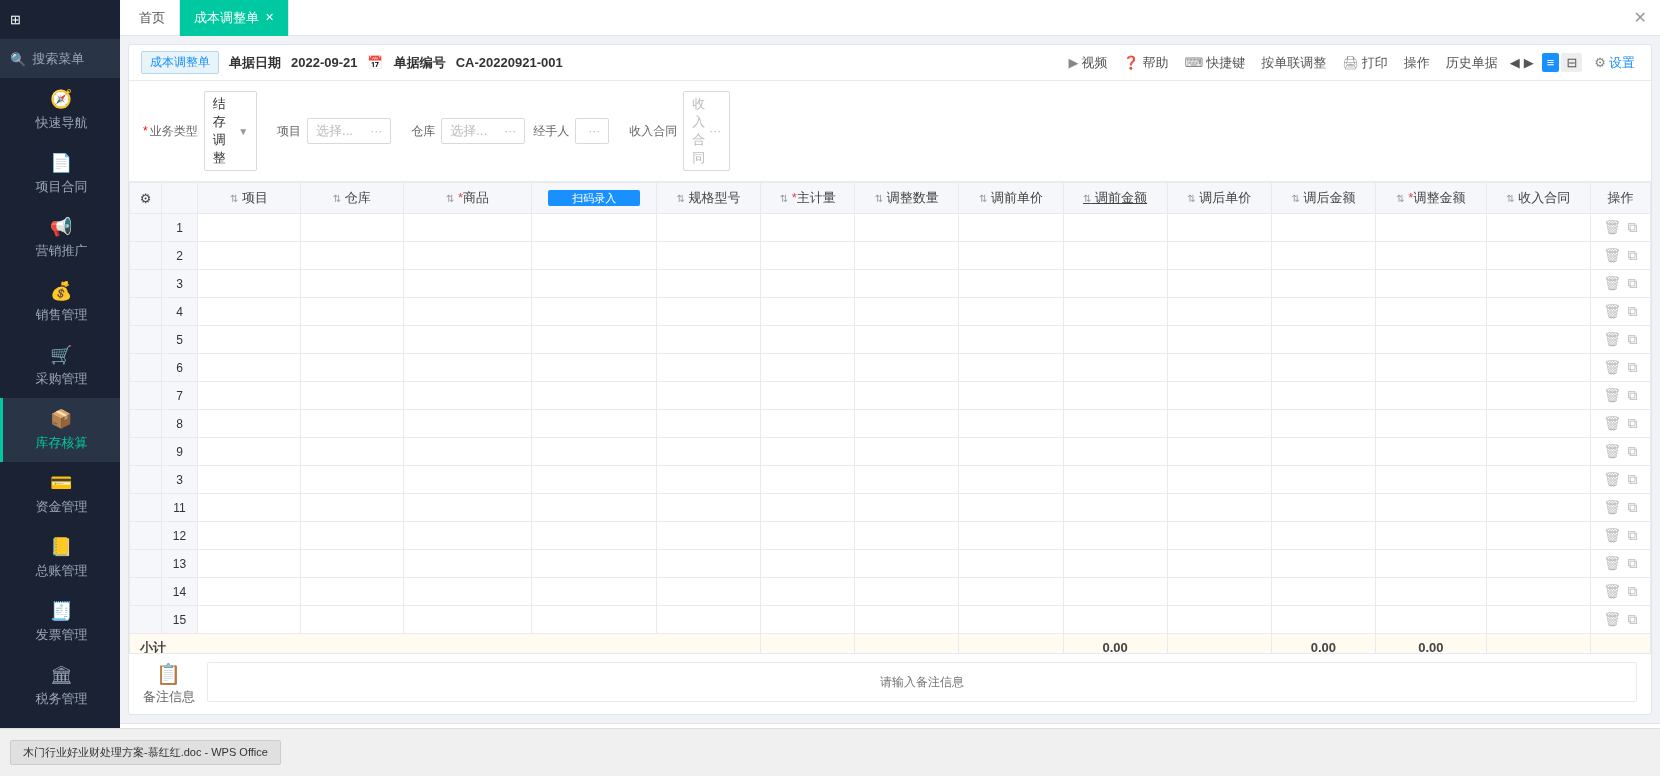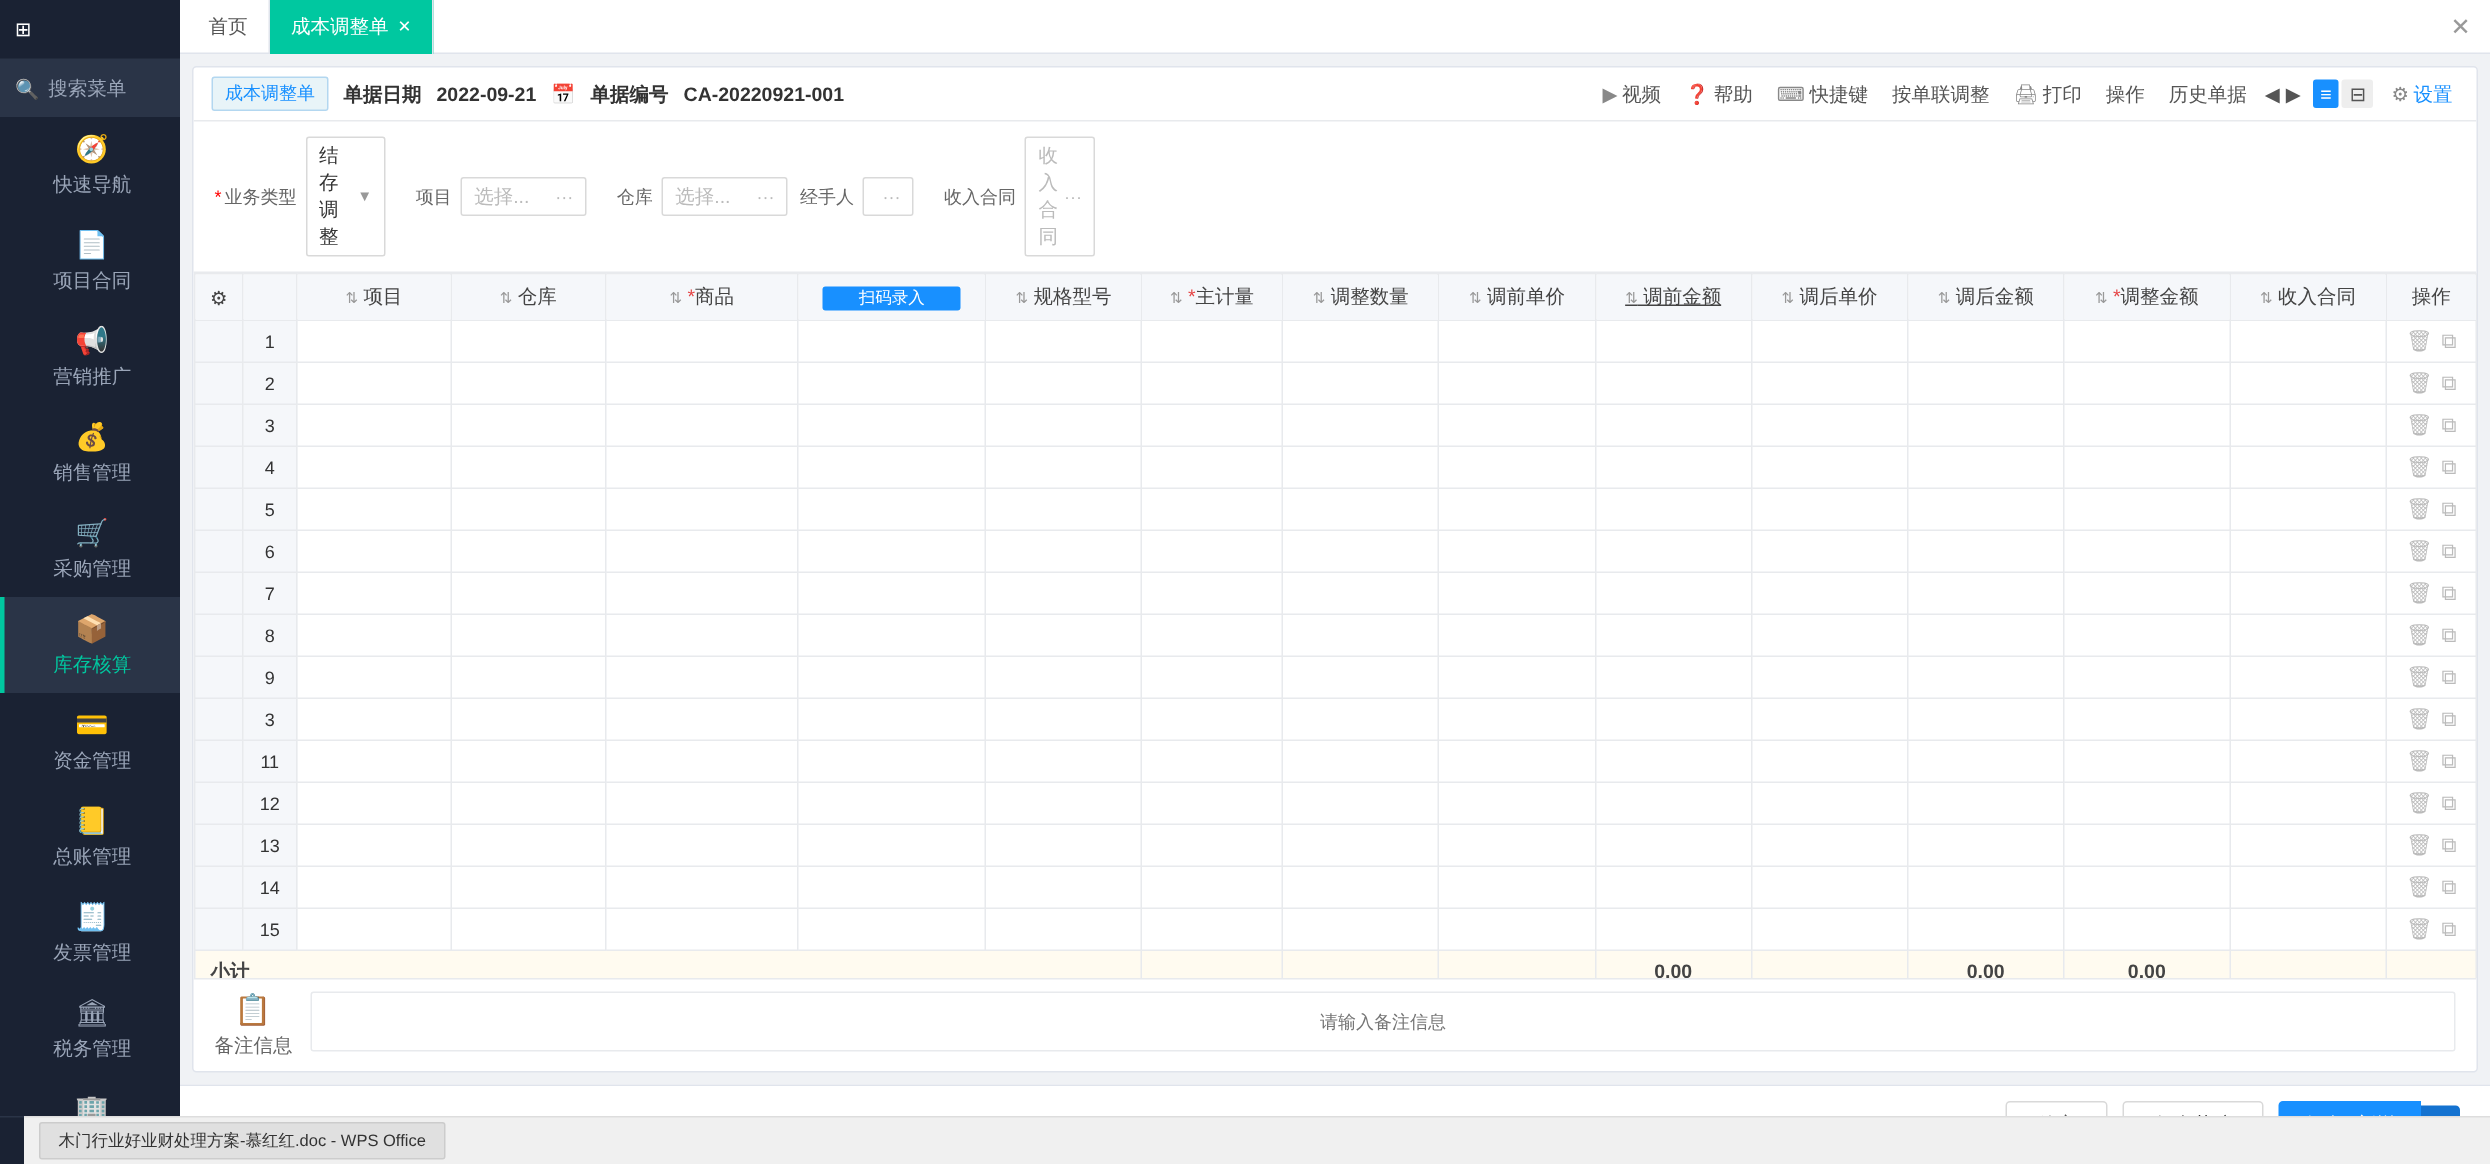--- a/index.html
+++ b/index.html
@@ -329,23 +329,23 @@
       padding: 6px 8px;
       border-radius: 0 3px 3px 0;
       cursor: pointer;
       font-size: 11px;
     }
 
     
     .taskbar {
       position: fixed;
       bottom: 0;
-      left: 16px;
+      left: 0;
       right: 0;
-      height: 32px;
+      height: 48px;
       background: #f0f0f0;
       border-top: 1px solid #ddd;
       display: flex;
       align-items: center;
       padding: 0 10px;
       z-index: 100;
     }
     .taskbar-item {
       padding: 4px 12px;
       background: #e0e0e0;

